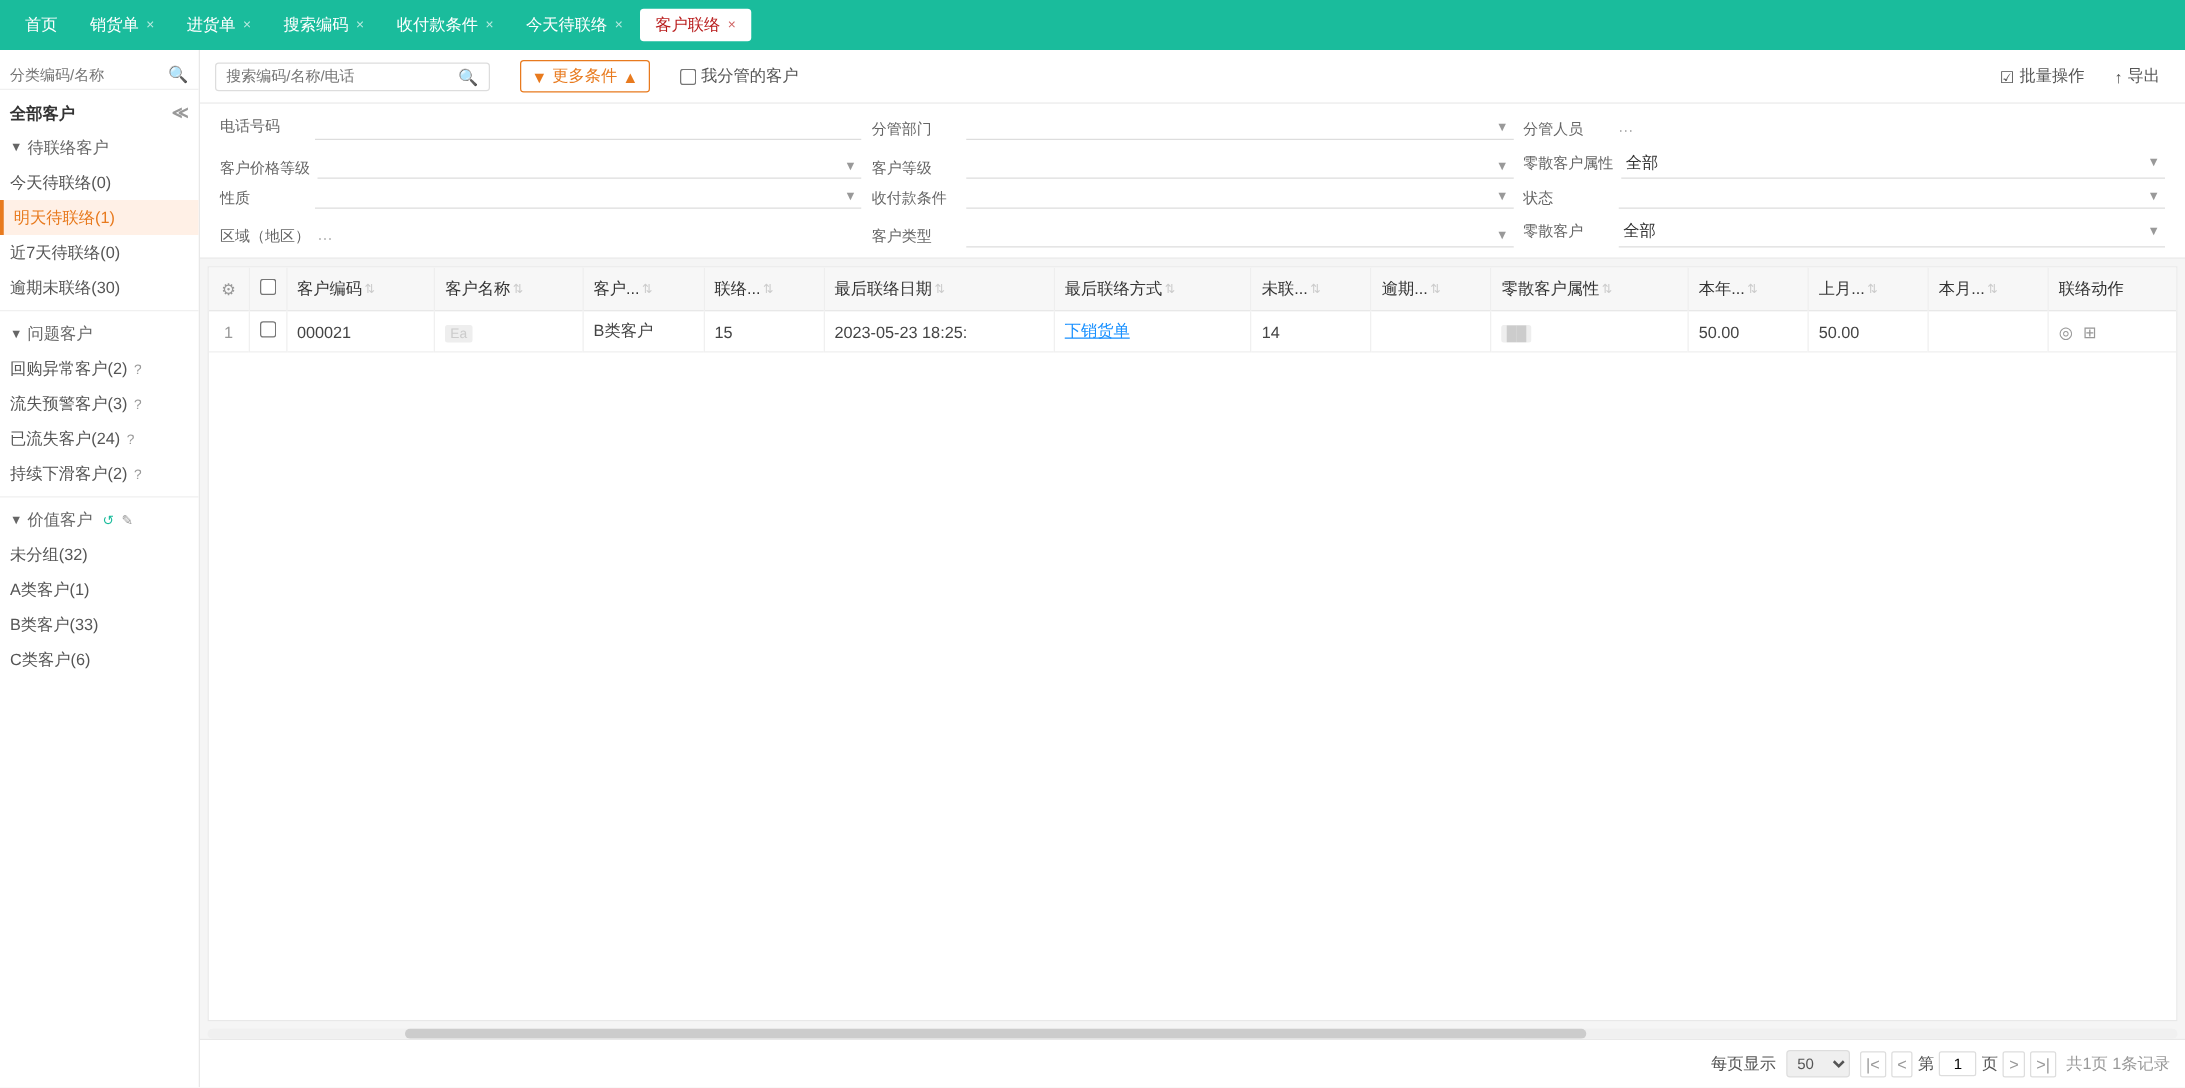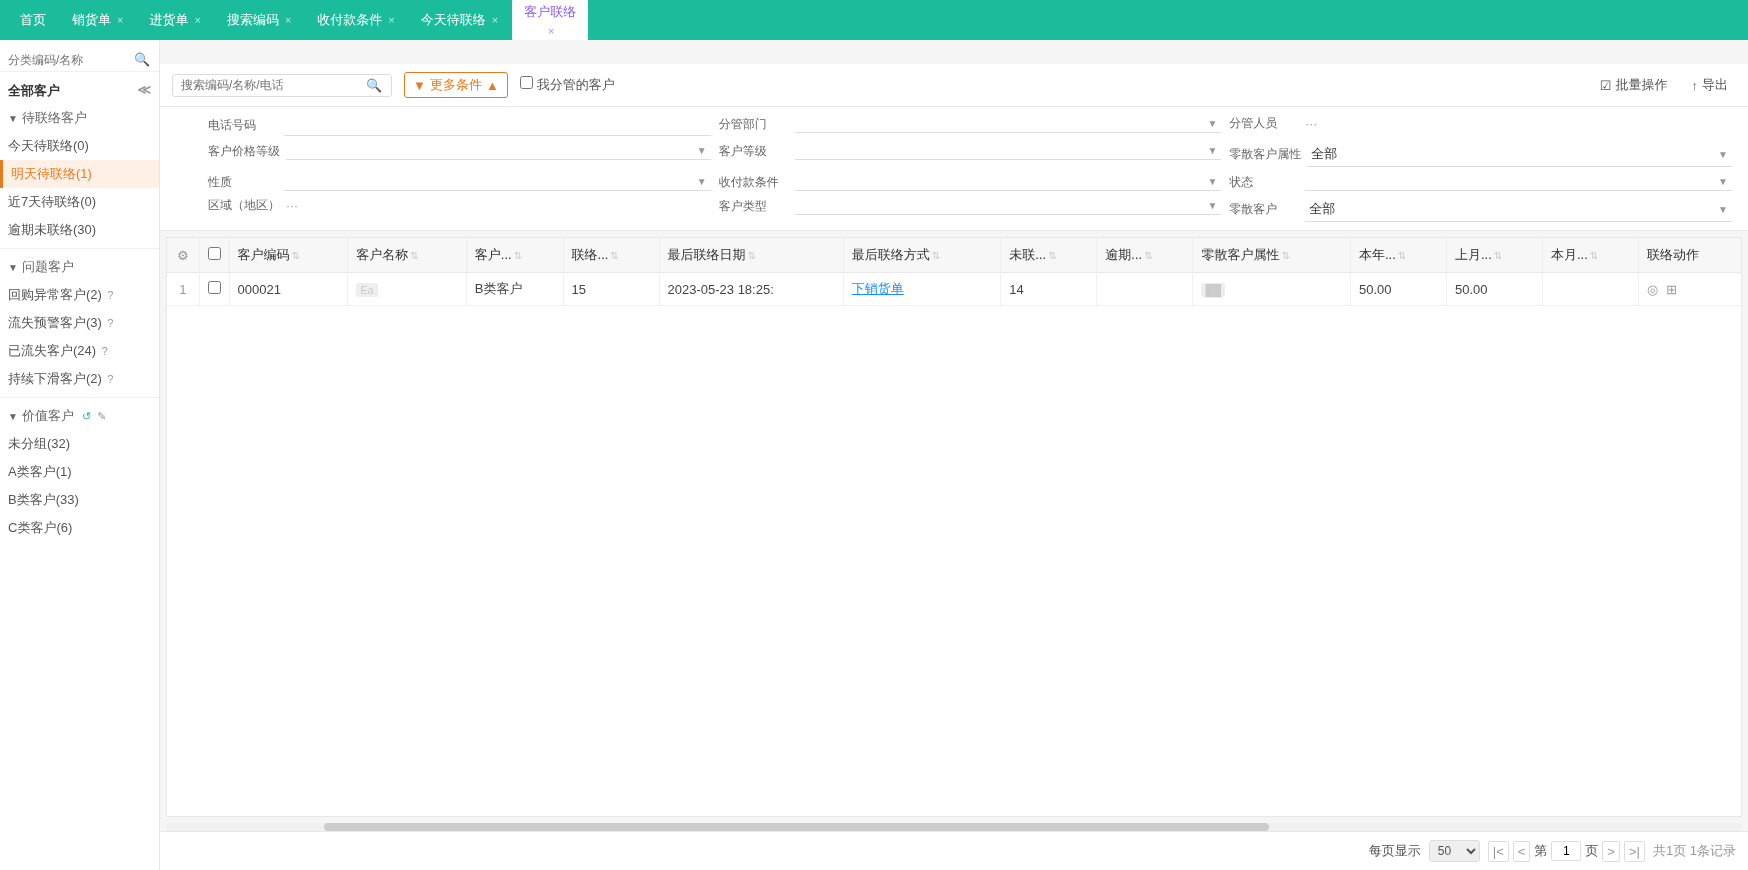--- a/index.html
+++ b/index.html
@@ -18,21 +18,21 @@
       color: #fff;
       padding: 4px 12px;
       cursor: pointer;
       border-radius: 3px;
       white-space: nowrap;
       font-size: 13px;
       display: flex;
       align-items: center;
       gap: 4px;
     }
-    .nav-item.active { background: #fff; color: #8b5cf6; flex-direction: column; }
+    .nav-item.active { background: #fff; color: #b91c1c; }
     .nav-item .close-x { font-size: 11px; opacity: 0.7; margin-left: 2px; }
 
     
     .main-layout {
       display: flex;
       height: calc(100vh - 40px);
       overflow: hidden;
     }
 
     
@@ -98,23 +98,22 @@
       overflow: hidden;
       background: #f5f5f5;
     }
 
     
     .search-bar {
       background: #fff;
       padding: 8px 12px;
       display: flex;
       align-items: center;
-      gap: 12px;
+      gap: 24px;
       border-bottom: 1px solid #e8e8e8;
-      margin-top: 24px;
     }
     .search-input-wrap {
       display: flex;
       align-items: center;
       border: 1px solid #ddd;
       border-radius: 3px;
       padding: 3px 8px;
       width: 220px;
     }
     .search-input-wrap input {
@@ -131,21 +130,21 @@
       gap: 4px;
       color: #e87a1e;
       cursor: pointer;
       font-size: 12px;
       border: 1px solid #e87a1e;
       padding: 3px 8px;
       border-radius: 3px;
     }
     .my-customers-check {
       display: flex;
-      align-items: flex-start;
+      align-items: center;
       gap: 4px;
       font-size: 12px;
       color: #555;
       cursor: pointer;
     }
     .spacer { flex: 1; }
     .action-btns {
       display: flex;
       align-items: center;
       gap: 8px;
@@ -161,24 +160,23 @@
     }
 
     
     .filter-panel {
       background: #fff;
       padding: 8px 16px;
       border-bottom: 1px solid #e8e8e8;
     }
     .filter-row {
       display: flex;
-      align-items: flex-start;
+      align-items: flex-end;
       gap: 8px;
       margin-bottom: 6px;
-      margin-left: 32px;
     }
     .filter-row:last-child { margin-bottom: 0; }
     .filter-field {
       display: flex;
       align-items: center;
       gap: 6px;
       flex: 1;
     }
     .filter-label {
       color: #666;

